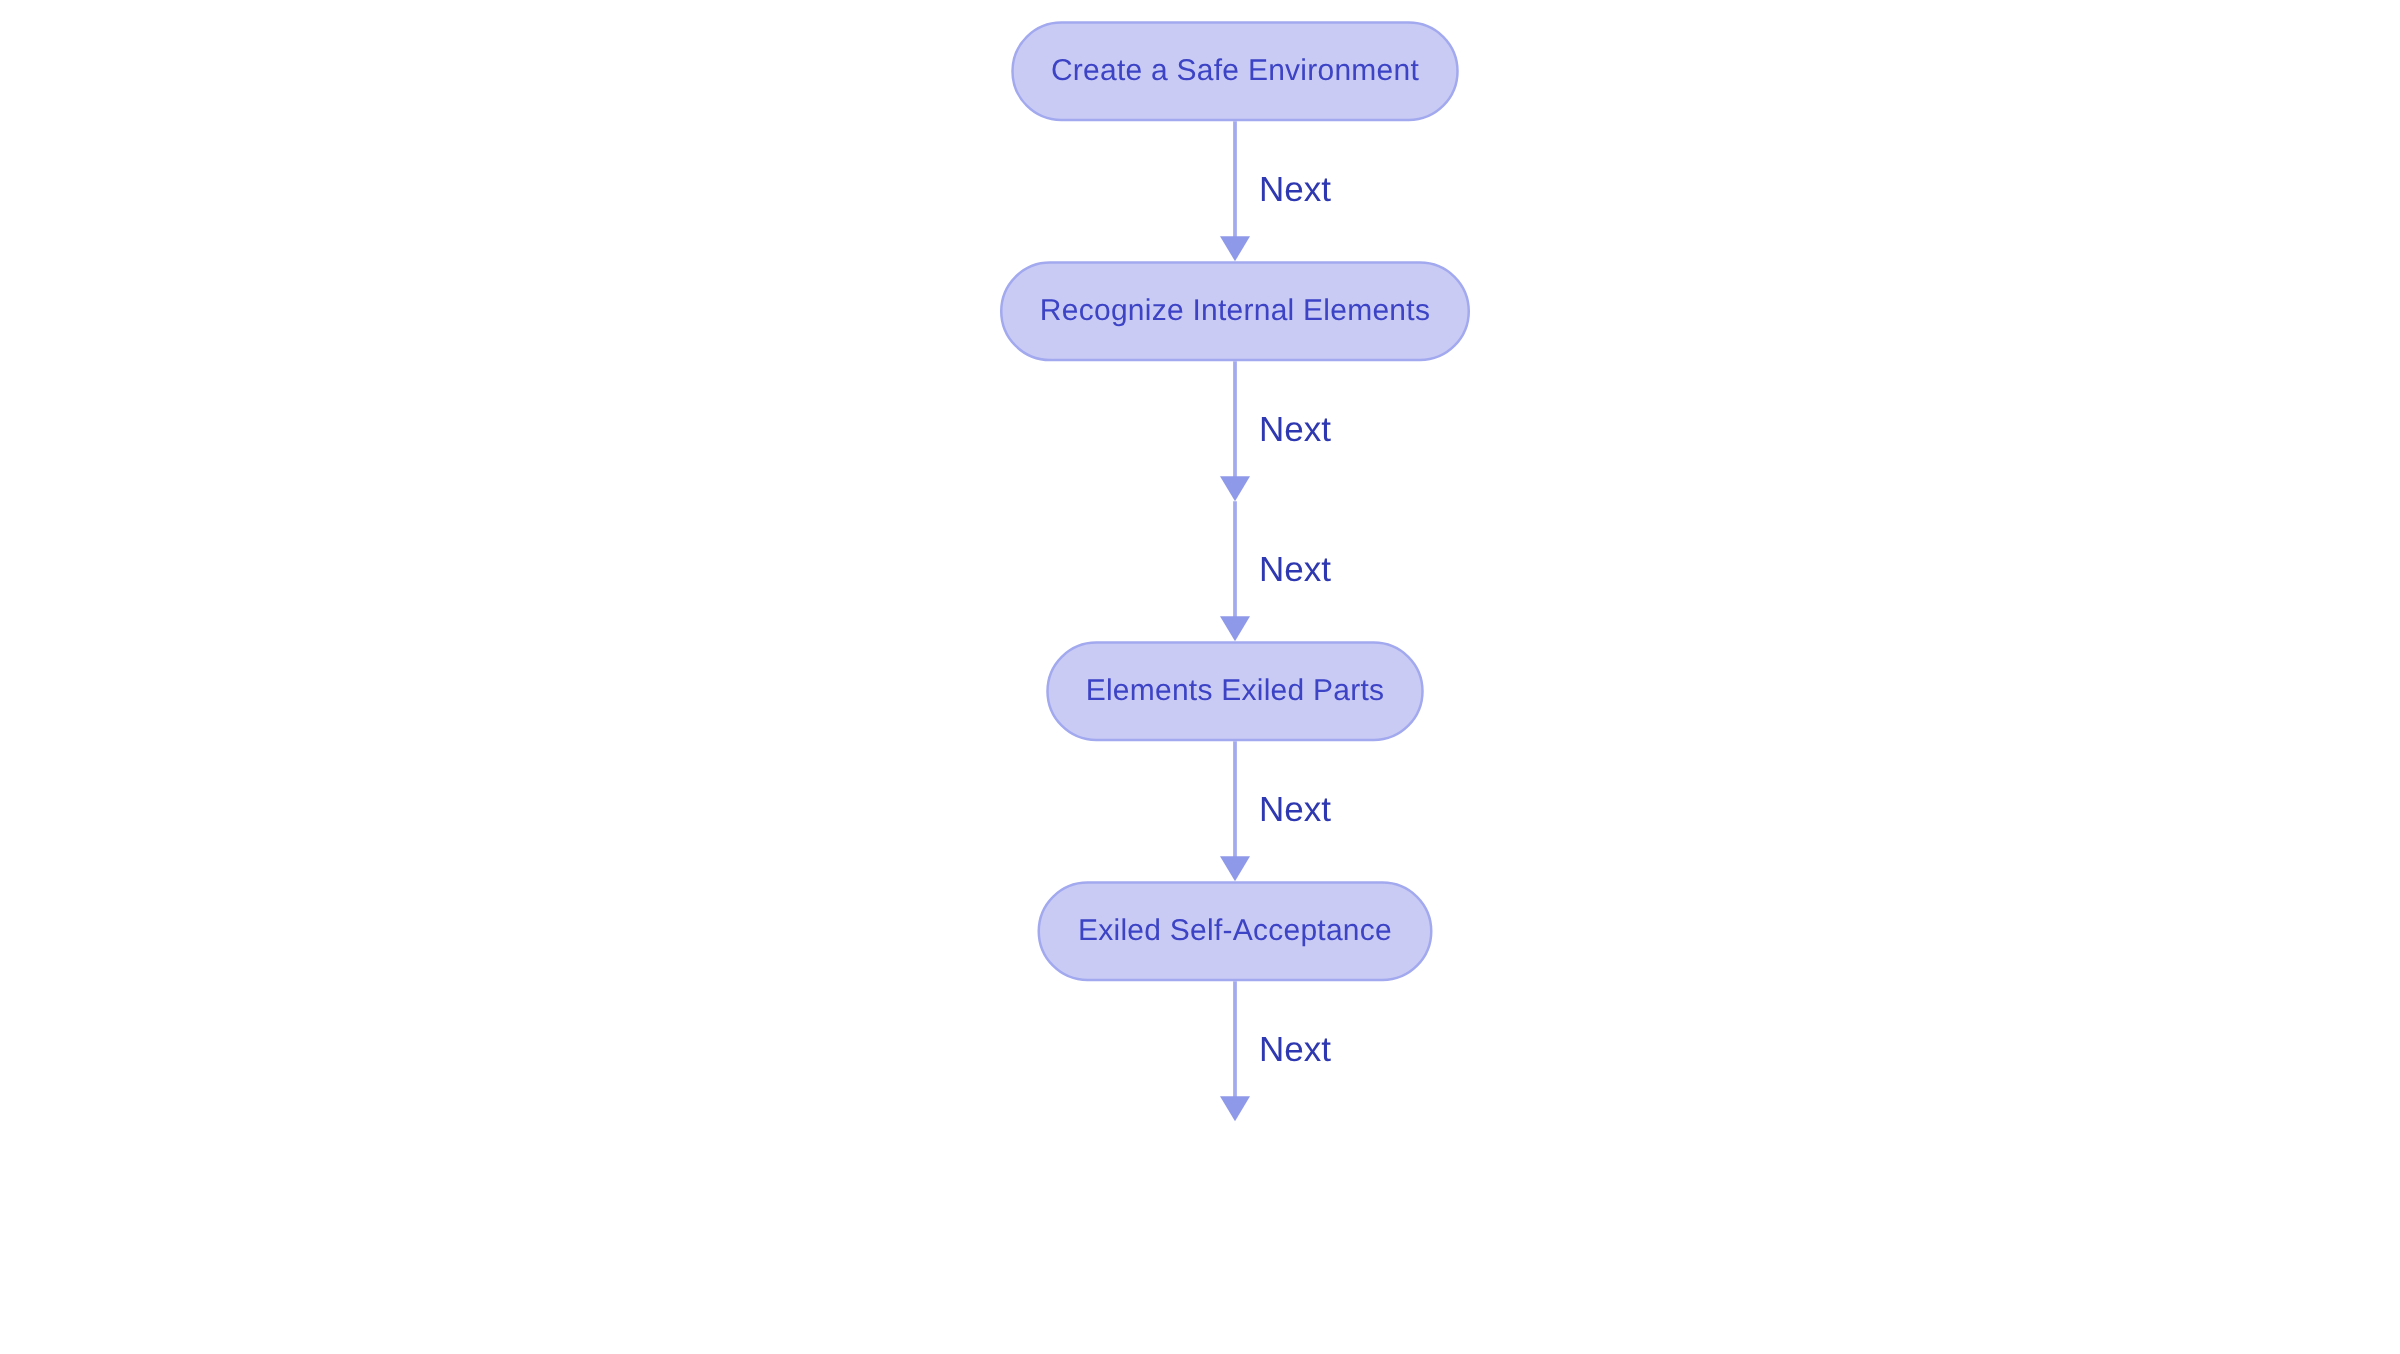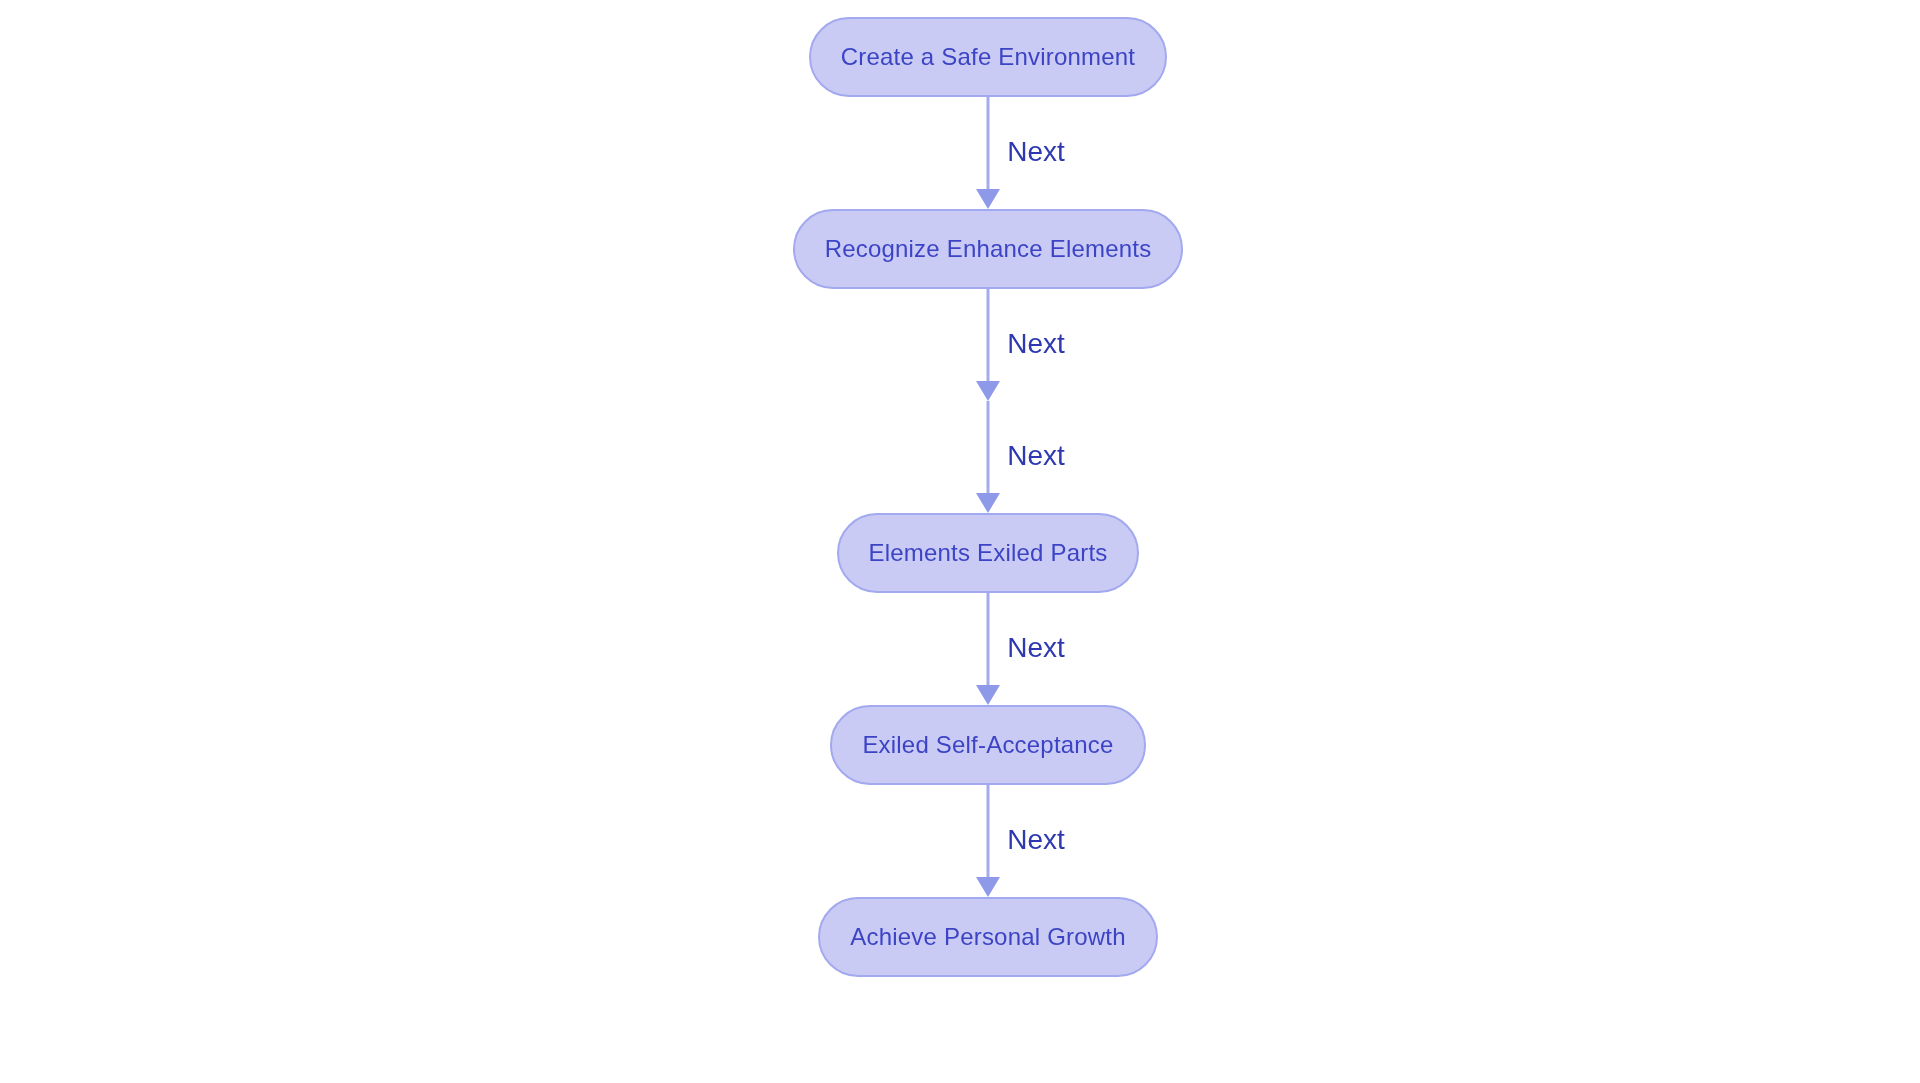--- a/index.html
+++ b/index.html
@@ -87,21 +87,21 @@
     <span>Create a Safe Environment</span>
   </div>
 
   <div class="connector">
     <div class="line"></div>
     <div class="arrowhead"></div>
     <div class="edge-label">Next</div>
   </div>
 
   <div class="node">
-    <span>Recognize Enhance Elements</span>
+    <span>Recognize Internal Elements</span>
   </div>
 
   <div class="connector">
     <div class="line"></div>
     <div class="arrowhead"></div>
     <div class="edge-label">Next</div>
   </div>
 
 
   <div class="connector">
@@ -123,17 +123,14 @@
   <div class="node">
     <span>Exiled Self-Acceptance</span>
   </div>
 
   <div class="connector">
     <div class="line"></div>
     <div class="arrowhead"></div>
     <div class="edge-label">Next</div>
   </div>
 
-  <div class="node">
-    <span>Achieve Personal Growth</span>
-  </div>
 </div>
 </div>
 
 </body></html>

